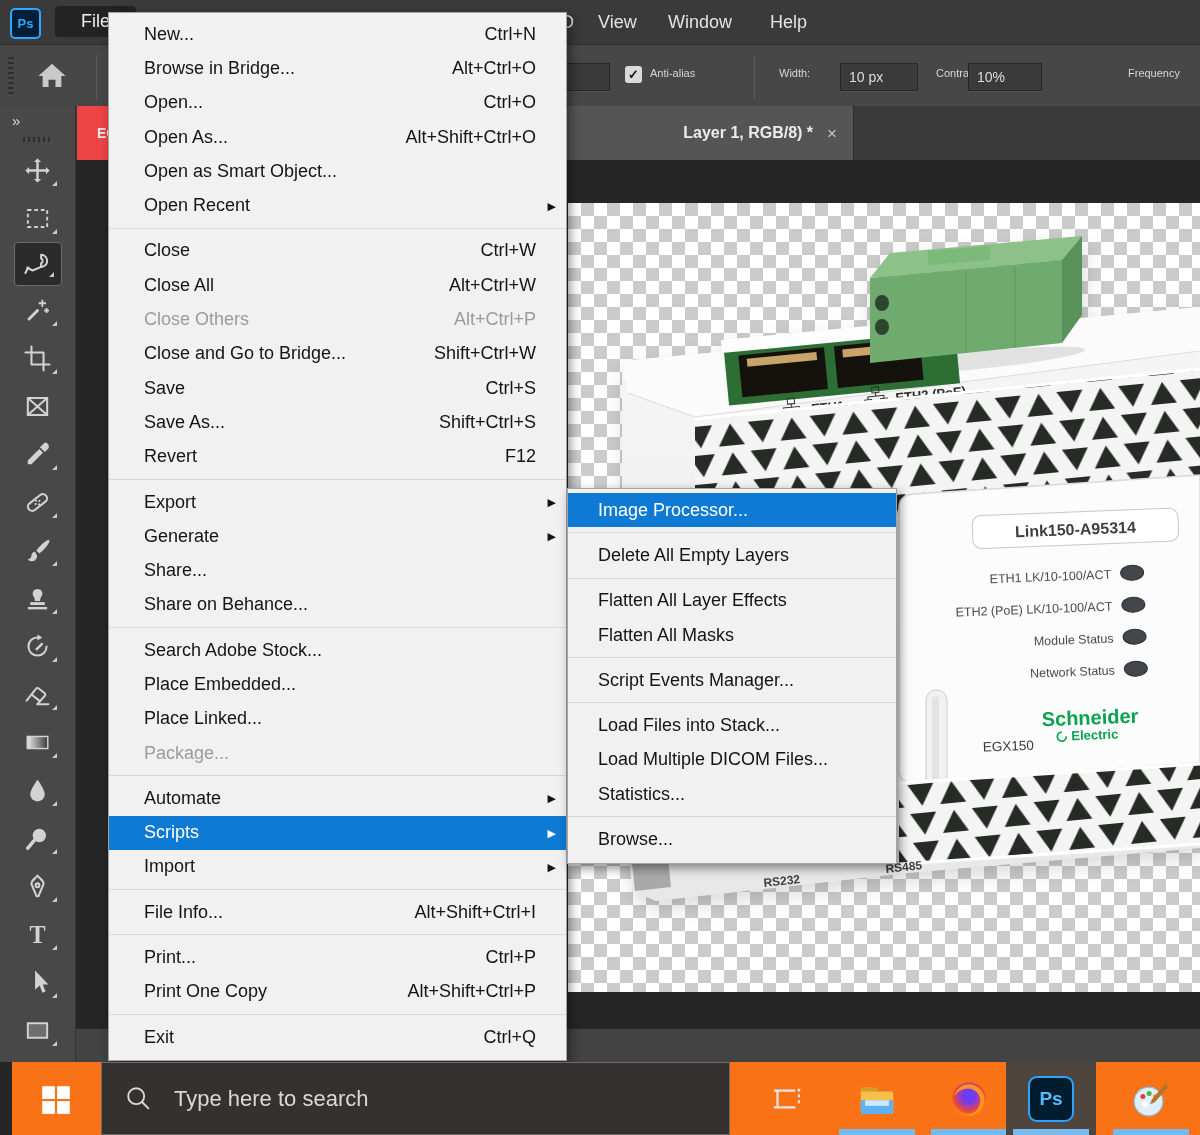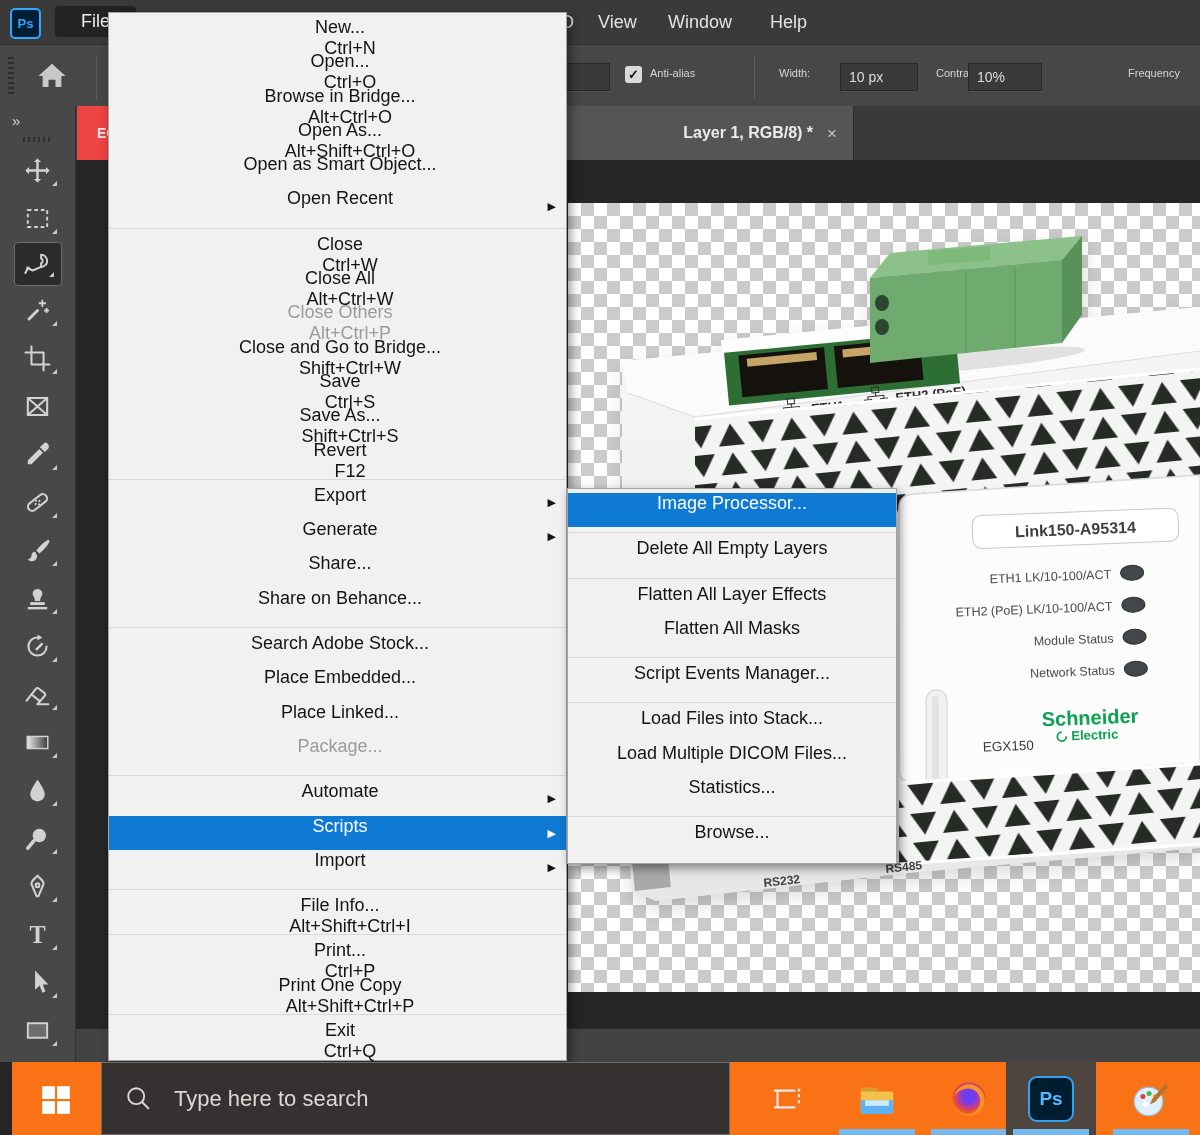--- a/index.html
+++ b/index.html
@@ -59,21 +59,21 @@
       linear-gradient(45deg,#cbcbcb 25%,transparent 25%,transparent 75%,#cbcbcb 75%);
     background-size:26px 26px;background-position:0 0,13px 13px;}
   .device{position:absolute;inset:0;filter:drop-shadow(2px 8px 10px rgba(0,0,0,.15));}
 
   
   .menu{position:absolute;background:#f1f1f1;border:1px solid #a3a3a3;
     box-shadow:3px 4px 10px rgba(0,0,0,.45);padding:4px 0 6px 0;box-sizing:border-box;z-index:50;}
   .file-menu{left:108px;top:12px;width:459px;}
   .scripts-menu{left:567px;top:488px;width:330px;z-index:51;}
   .mitem{position:relative;height:34.3px;display:flex;align-items:center;
-    padding:0 30px 0 35px;font-size:18px;color:#141414;flex-direction:column;}
+    padding:0 30px 0 35px;font-size:18px;color:#141414;}
   .scripts-menu .mitem{padding-left:30px;}
   .ml{flex:1;white-space:nowrap;}
   .msc{margin-left:20px;white-space:nowrap;}
   .marr{position:absolute;right:10px;top:50%;transform:translateY(-50%);font-size:11px;color:#141414;}
   .mitem.dis{color:#9b9b9b;}
   .mitem.hl{background:#0e7ad4;color:#fff;} .mitem.hl .marr{color:#fff;}
   .msep{height:1px;background:#d9d9d9;margin:5px 0;}
 
   
   .taskbar{position:absolute;left:12px;top:1062px;width:1200px;height:89px;background:#f97316;z-index:60;}
@@ -350,26 +350,26 @@
         </div>
       </div>
   </div>
 
   <div class="menu file-menu" id="file-menu">
       <div class="mitem">
         <span class="ml">New...</span>
         <span class="msc">Ctrl+N</span>
       </div>
       <div class="mitem">
+        <span class="ml">Browse in Bridge...</span>
+        <span class="msc">Alt+Ctrl+O</span>
+      </div>
+      <div class="mitem">
         <span class="ml">Open...</span>
         <span class="msc">Ctrl+O</span>
-      </div>
-      <div class="mitem">
-        <span class="ml">Browse in Bridge...</span>
-        <span class="msc">Alt+Ctrl+O</span>
       </div>
       <div class="mitem">
         <span class="ml">Open As...</span>
         <span class="msc">Alt+Shift+Ctrl+O</span>
       </div>
       <div class="mitem">
         <span class="ml">Open as Smart Object...</span>
       </div>
       <div class="mitem">
         <span class="ml">Open Recent</span>

